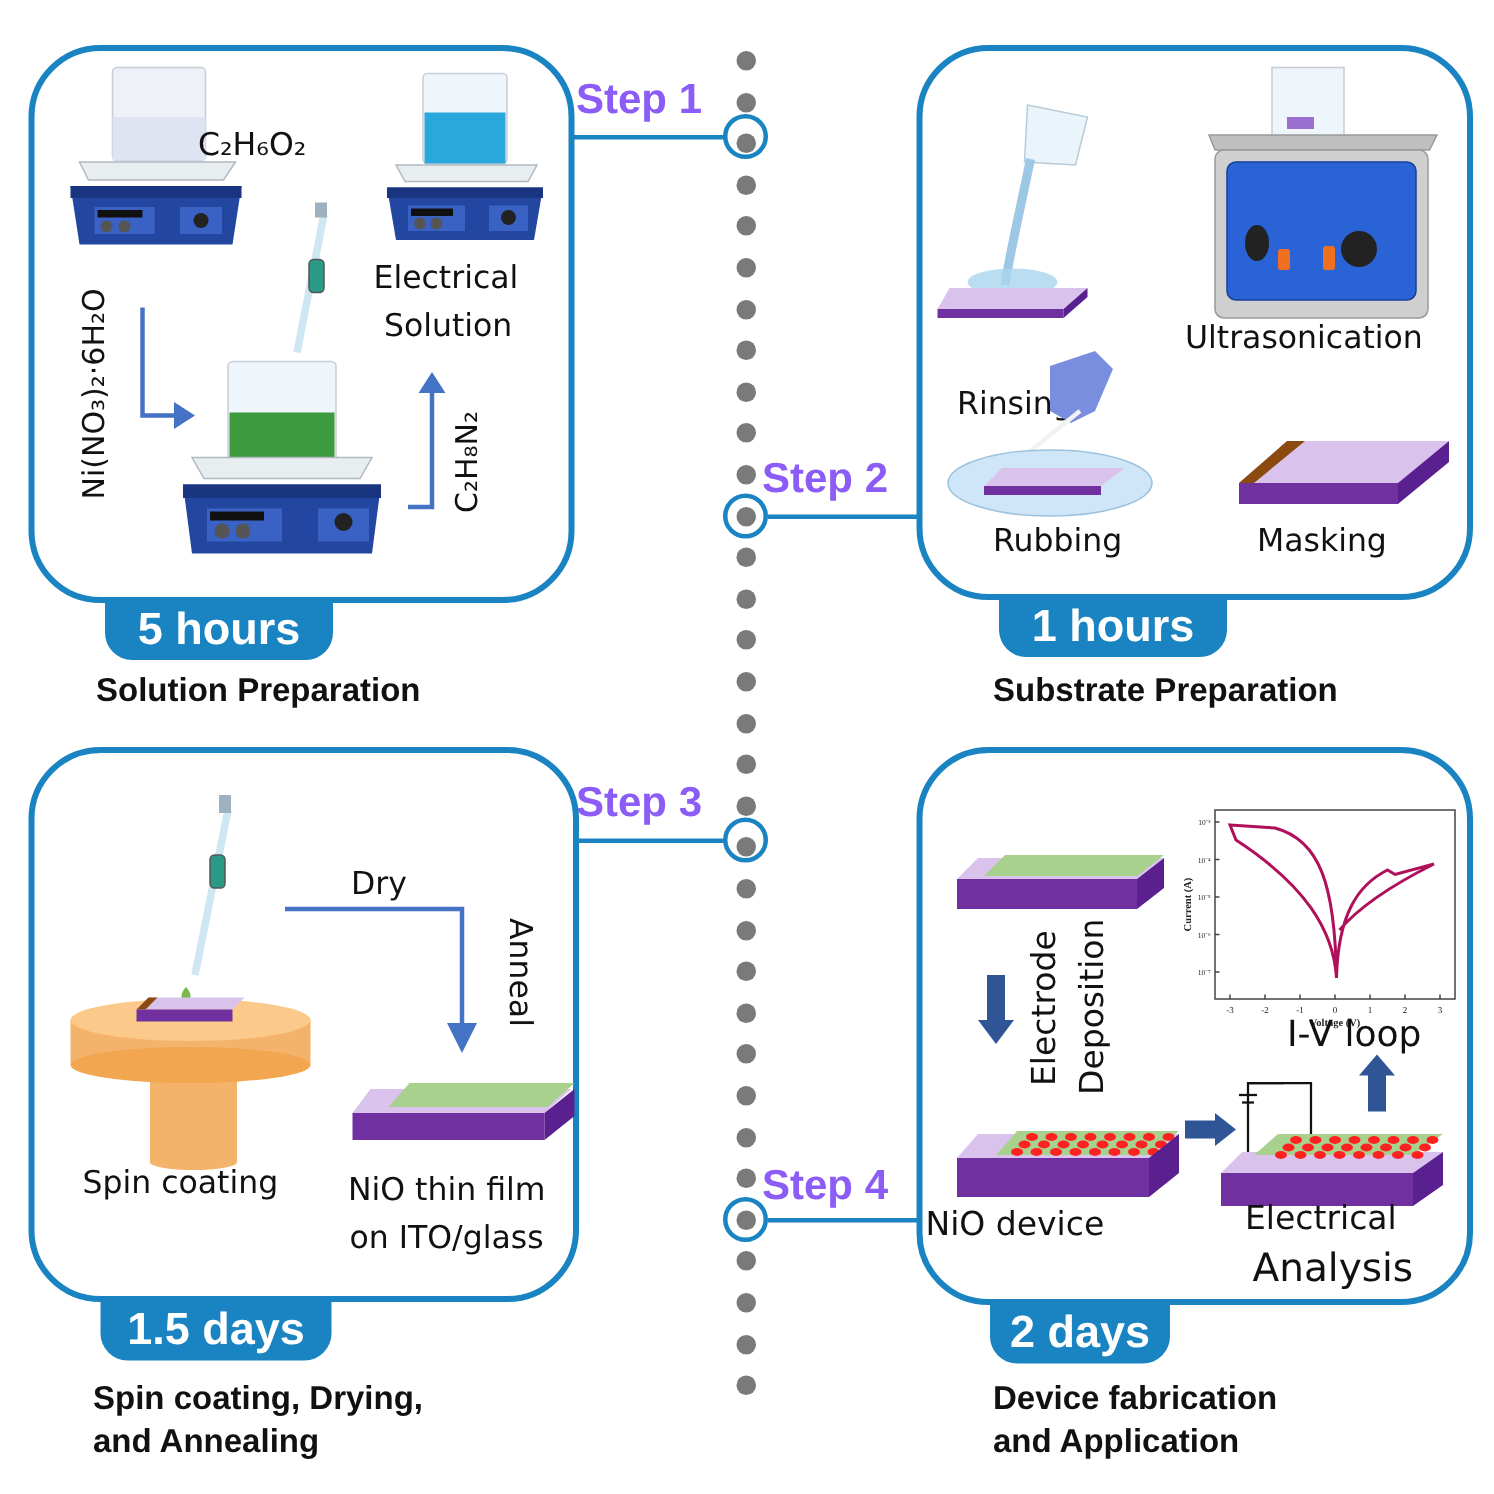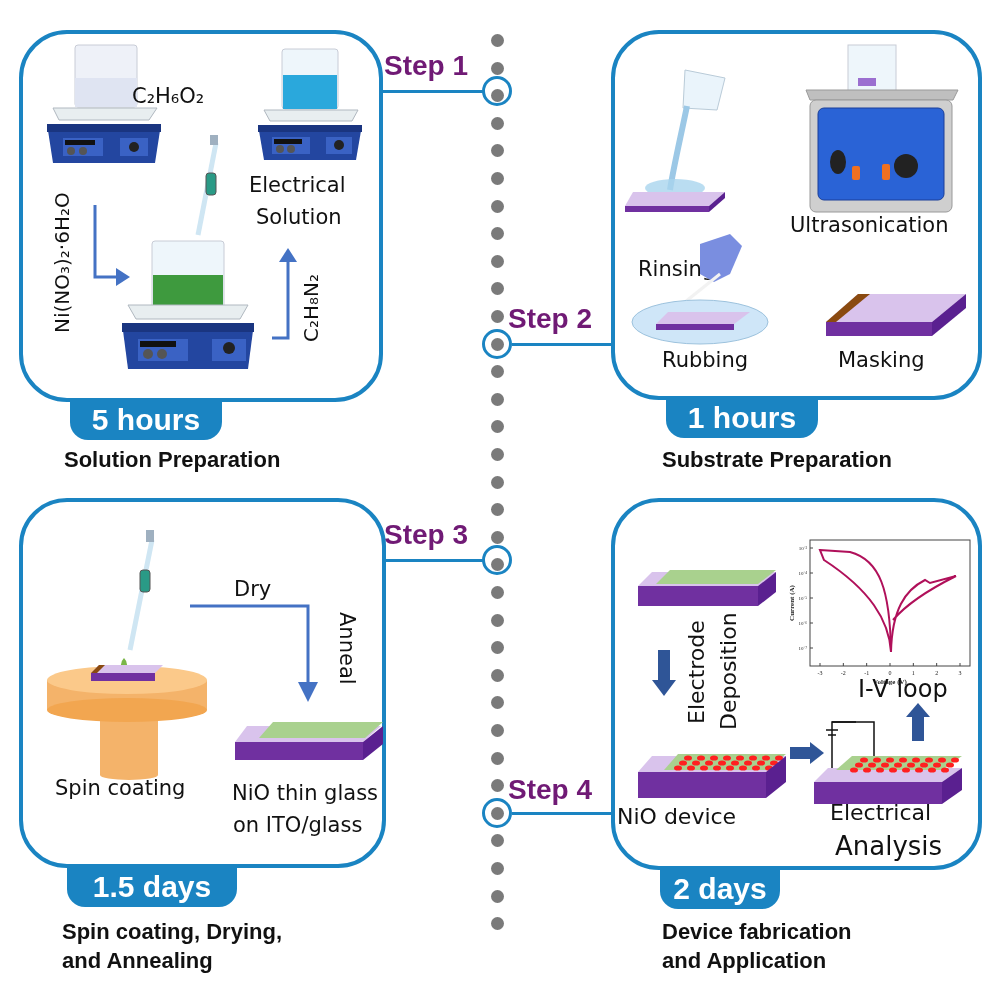--- a/index.html
+++ b/index.html
@@ -1,20 +1,20 @@
 <!DOCTYPE html>
 <html><head>
 <meta charset="utf-8">
 <style>
   html, body { margin:0; padding:0; background:#ffffff; }
   body { width:996px; height:996px; position:relative; overflow:hidden; font-family:"Liberation Sans", sans-serif; }
   .panel { position:absolute; border:4px solid #1a84c2; border-radius:48px; background:#fff; box-sizing:border-box; }
   .badge { position:absolute; background:#1a84c2; color:#fff; font-family:"Liberation Sans", sans-serif; font-weight:bold; font-size:30px; line-height:40px; height:40px; border-radius:0 0 18px 18px; text-align:center; box-sizing:border-box; }
   .caption { position:absolute; font-family:"Liberation Sans", sans-serif; font-weight:bold; font-size:22px; color:#111; line-height:30px; }
-  .step-label { position:absolute; font-family:"Liberation Sans", sans-serif; font-weight:bold; font-size:28px; color:#701a75; }
+  .step-label { position:absolute; font-family:"Liberation Sans", sans-serif; font-weight:bold; font-size:28px; color:#8b5cf6; }
   .lbl { position:absolute; font-family:"DejaVu Sans", sans-serif; font-size:21px; color:#111; line-height:26px; white-space:nowrap; }
   .dot { position:absolute; width:13px; height:13px; border-radius:50%; background:#7a7a7a; left:491px; }
   .ring { position:absolute; width:30px; height:30px; border:3px solid #1a84c2; border-radius:50%; box-sizing:border-box; left:482px; background:transparent; }
   .connector { position:absolute; height:3px; background:#1a84c2; }
   svg { position:absolute; overflow:visible; }
   .rot { transform-origin:left top; }
 </style>
 </head>
 <body>
 
@@ -209,24 +209,24 @@
 </svg>
 <span class="lbl" style="left:234px; top:576px;">Dry</span>
 <span class="lbl rot" style="left:360px; top:612px; transform:rotate(90deg);">Anneal</span>
 
 <svg style="left:235px; top:720px;" width="148" height="60">
   <polygon points="12,6 146,6 128,22 0,22" fill="#d9c3ec"></polygon>
   <polygon points="38,2 148,2 130,18 24,18" fill="#a9d18e"></polygon>
   <polygon points="0,22 128,22 128,40 0,40" fill="#7030a0"></polygon>
   <polygon points="128,22 148,6 148,24 128,40" fill="#5a2090"></polygon>
 </svg>
-<span class="lbl" style="left:232px; top:780px;">NiO thin glass</span>
+<span class="lbl" style="left:232px; top:780px;">NiO thin film</span>
 <span class="lbl" style="left:233px; top:812px;">on ITO/glass</span>
 
-<div class="badge" style="left:67px; top:867px; width:170px;">1.5 days</div>
+<div class="badge" style="left:67px; top:867px; width:154px;">1.5 days</div>
 <div class="caption" style="left:62px; top:917px;">Spin coating, Drying,</div>
 <div class="caption" style="left:62px; top:946px;">and Annealing</div>
 
 <div class="panel" style="left:611px; top:498px; width:371px; height:372px;"></div>
 
 <svg style="left:638px; top:558px;" width="140" height="52">
   <polygon points="14,14 138,14 120,28 0,28" fill="#d9c3ec"></polygon>
   <polygon points="32,12 138,12 120,26 18,26" fill="#a9d18e"></polygon>
   <polygon points="0,28 120,28 120,48 0,48" fill="#7030a0"></polygon>
   <polygon points="120,28 138,14 138,34 120,48" fill="#5a2090"></polygon>

